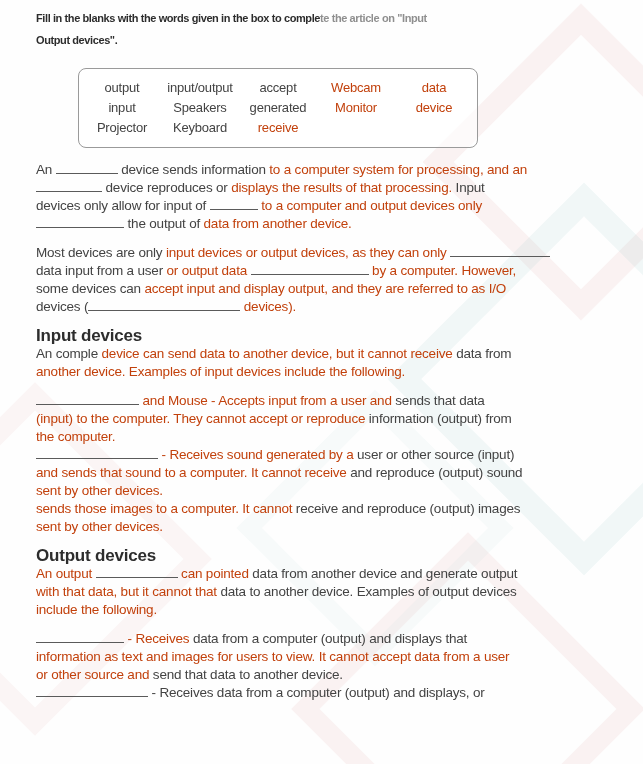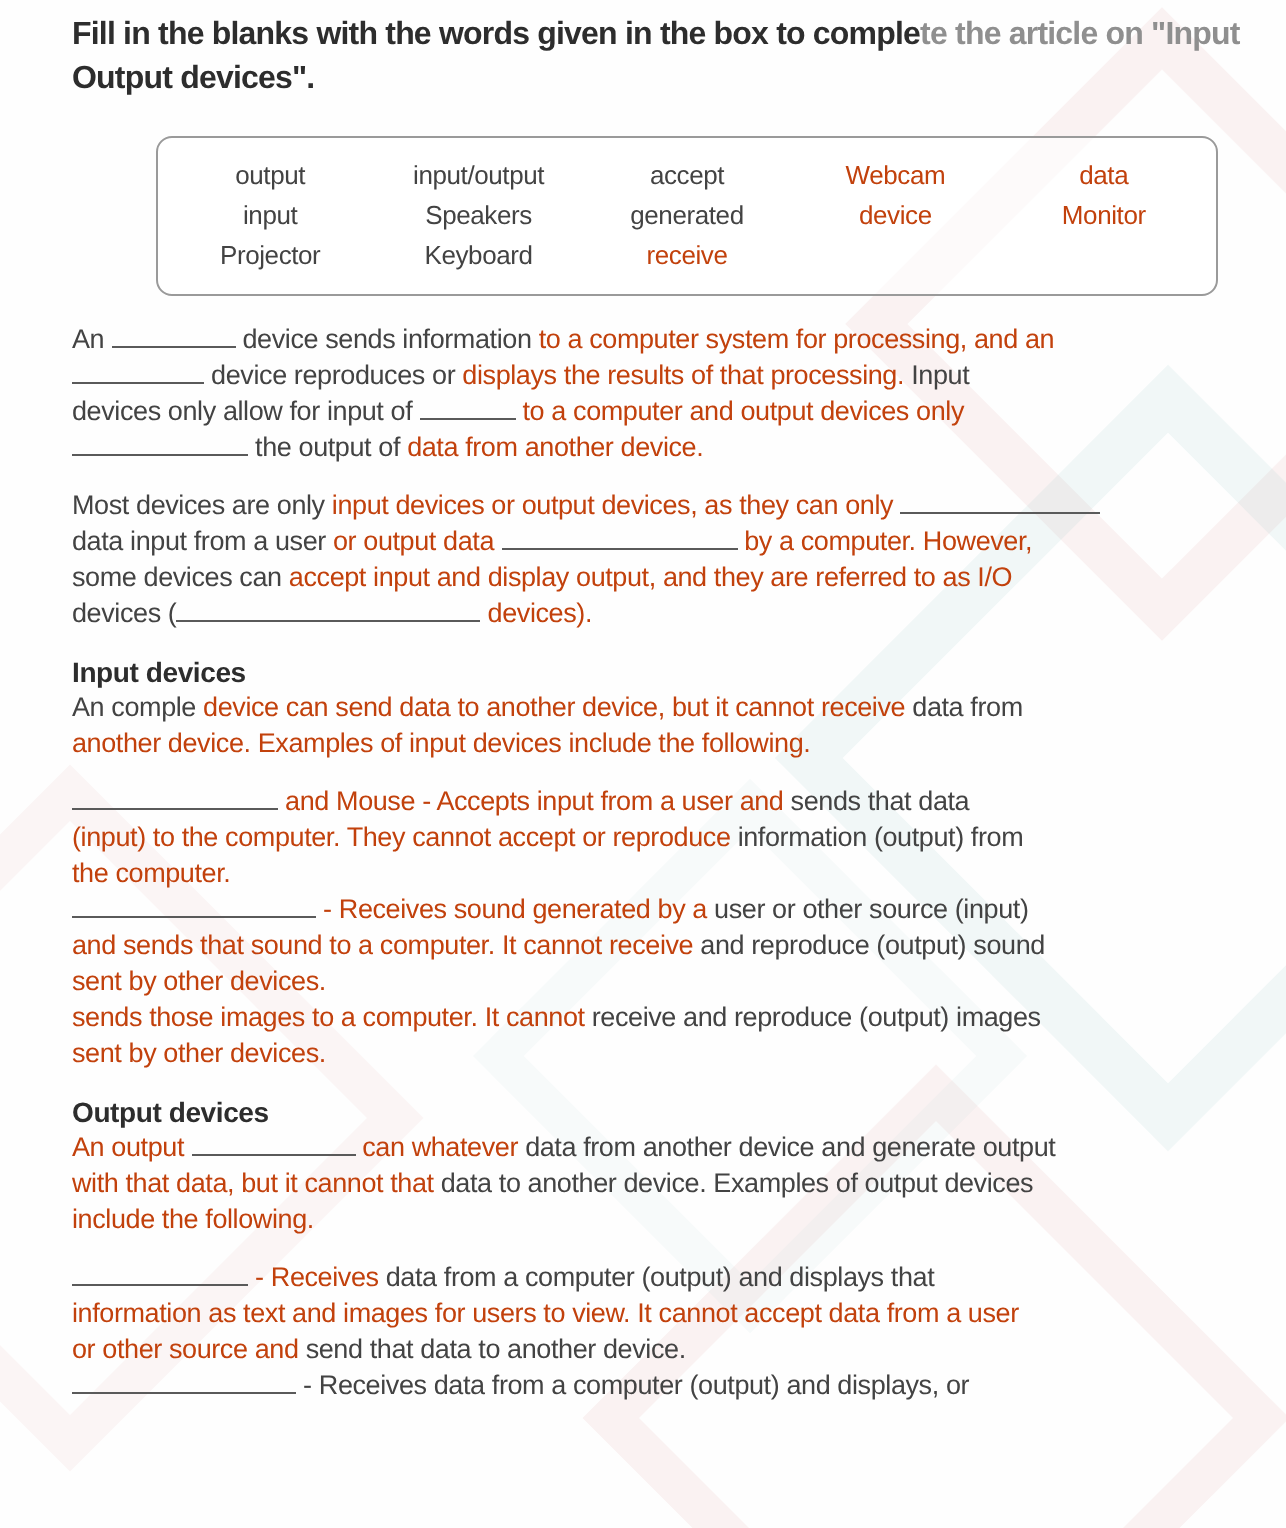--- a/index.html
+++ b/index.html
@@ -12,40 +12,40 @@
   .wm{position:absolute;transform:rotate(45deg);}
   .wm1{right:-50px;top:50px;width:180px;height:180px;border:22px solid rgba(214,140,140,0.10);}
   .wm2{right:-80px;top:240px;width:230px;height:230px;border:24px solid rgba(150,200,200,0.12);}
   .wm3{left:-90px;bottom:80px;width:210px;height:210px;border:20px solid rgba(225,160,160,0.09);}
   .wm4{right:50px;bottom:-70px;width:210px;height:210px;border:20px solid rgba(214,140,140,0.10);}
   .wm5{right:170px;top:430px;width:160px;height:160px;border:18px solid rgba(160,205,205,0.08);}
 
   .page{position:absolute;inset:0;z-index:1;box-sizing:border-box;padding:7px 14px 0 36px;}
 
   .title-line{
-    font-weight:bold;font-size:16px;line-height:22px;
+    font-weight:bold;font-size:11px;line-height:22px;
     letter-spacing:-0.4px;white-space:pre;
   }
   .title-line .dark{color:#2d2d2d;}
   .title-line .mid{color:#8f8f8f;}
 
   .word-box{
-    margin:17px 0 0 42px;width:531px;box-sizing:border-box;
+    margin:17px 0 0 42px;width:400px;box-sizing:border-box;
     border:1.5px solid #9a9a9a;border-radius:8px;
     padding:9px 4px;background:rgba(255,255,255,0.6);
   }
   .word-row{display:grid;grid-template-columns:repeat(5,1fr);}
   .word-cell{
     text-align:center;font-size:13px;line-height:20px;letter-spacing:-0.2px;
     white-space:pre;
   }
 
   .article{margin-top:13px;font-size:13.5px;letter-spacing:-0.2px;}
   .line{line-height:18px;white-space:pre;}
-  .heading{font-weight:bold;color:#2d2d2d;font-size:14px;line-height:18px;}
+  .heading{font-weight:bold;color:#2d2d2d;font-size:17px;line-height:18px;}
   .gap{margin-top:11px;}
   .dark{color:#434343;}
   .mid{color:#c2410c;}
   .blank{
     display:inline-block;height:12px;
     border-bottom:1.6px solid #5a5a5a;
   }
 </style>
 </head>
 <body>
@@ -68,22 +68,22 @@
         <div class="word-cell dark">output</div>
         <div class="word-cell dark">input/output</div>
         <div class="word-cell dark">accept</div>
         <div class="word-cell mid">Webcam</div>
         <div class="word-cell mid">data</div>
       </div>
       <div class="word-row">
         <div class="word-cell dark">input</div>
         <div class="word-cell dark">Speakers</div>
         <div class="word-cell dark">generated</div>
+        <div class="word-cell mid">Monitor</div>
         <div class="word-cell mid">device</div>
-        <div class="word-cell mid">Monitor</div>
       </div>
       <div class="word-row">
         <div class="word-cell dark">Projector</div>
         <div class="word-cell dark">Keyboard</div>
         <div class="word-cell mid">receive</div>
         <div class="word-cell dark"></div>
       </div>
     </div>
   <div id="article" class="article">
       <div class="para">
@@ -108,21 +108,21 @@
         <div class="line"><span class="mid">(input) to the computer. They cannot accept or reproduce </span><span class="dark">information (output) from</span></div>
         <div class="line"><span class="mid">the computer.</span></div>
         <div class="line"><span class="blank dark" style="width: 122px;"></span><span class="mid"> - Receives sound generated by a </span><span class="dark">user or other source (input)</span></div>
         <div class="line"><span class="mid">and sends that sound to a computer. It cannot receive </span><span class="dark">and reproduce (output) sound</span></div>
         <div class="line"><span class="mid">sent by other devices.</span></div>
         <div class="line"><span class="mid">sends those images to a computer. It cannot </span><span class="dark">receive and reproduce (output) images</span></div>
         <div class="line"><span class="mid">sent by other devices.</span></div>
       </div>
       <div class="heading gap">Output devices</div>
       <div class="para">
-        <div class="line"><span class="mid">An output </span><span class="blank dark" style="width: 82px;"></span><span class="mid"> can whatever </span><span class="dark">data from another device and generate output</span></div>
+        <div class="line"><span class="mid">An output </span><span class="blank dark" style="width: 82px;"></span><span class="mid"> can pointed </span><span class="dark">data from another device and generate output</span></div>
         <div class="line"><span class="mid">with that data, but it cannot that </span><span class="dark">data to another device. Examples of output devices</span></div>
         <div class="line"><span class="mid">include the following.</span></div>
       </div>
       <div class="para gap">
         <div class="line"><span class="blank dark" style="width: 88px;"></span><span class="mid"> - Receives </span><span class="dark">data from a computer (output) and displays that</span></div>
         <div class="line"><span class="mid">information as text and images for users to view. It cannot accept data from a user</span></div>
         <div class="line"><span class="mid">or other source and </span><span class="dark">send that data to another device.</span></div>
         <div class="line"><span class="blank dark" style="width: 112px;"></span><span class="dark"> - Receives data from a computer (output) and displays, or</span></div>
       </div>
     </div>

